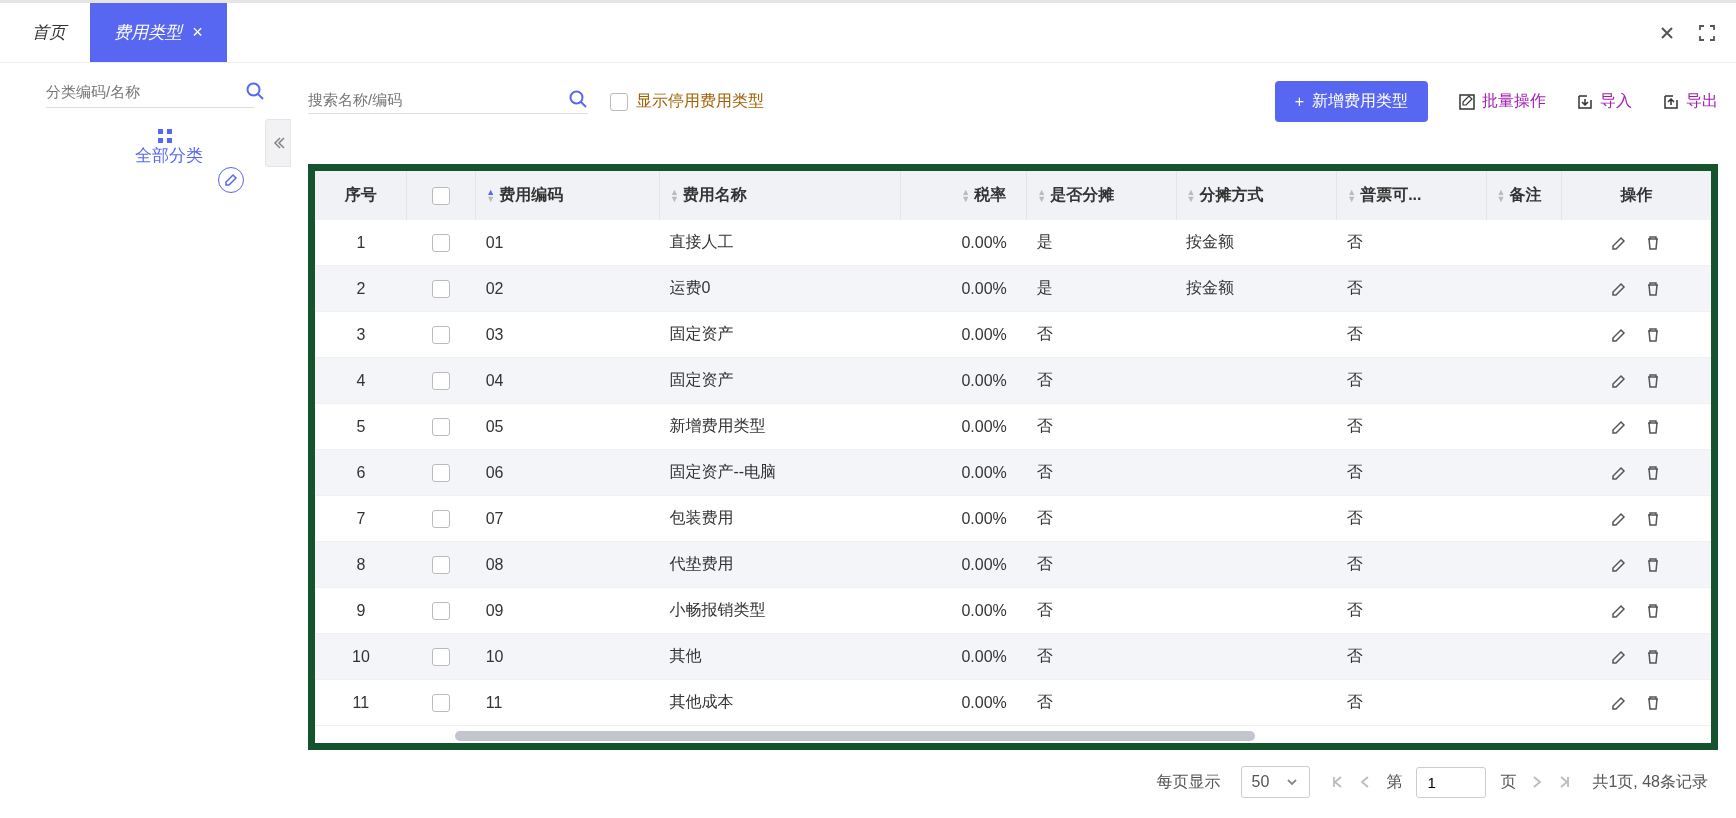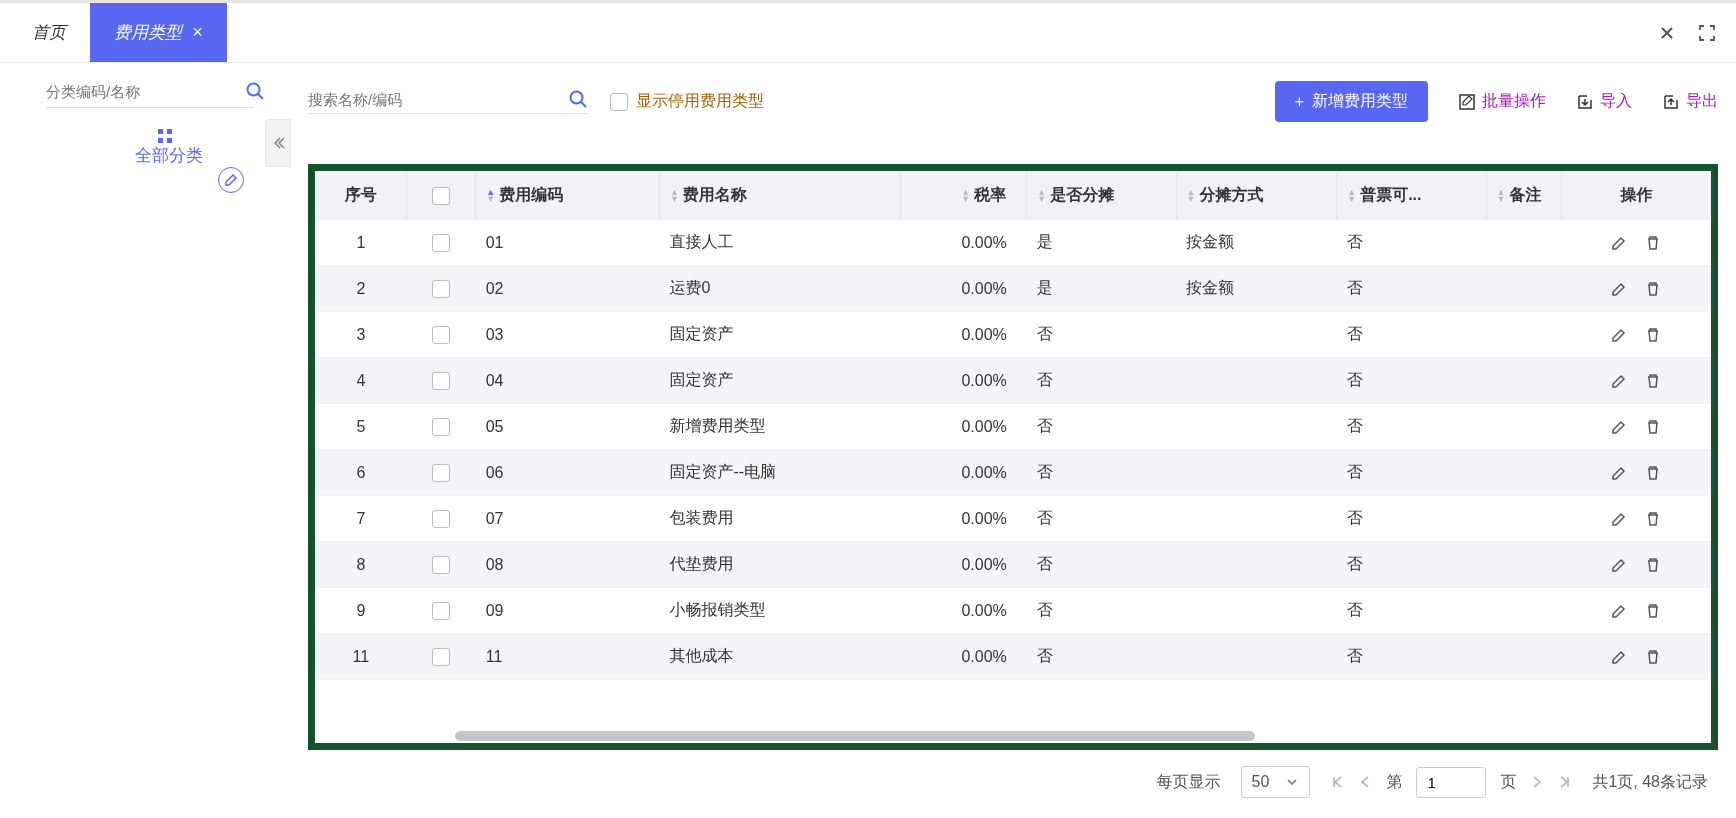--- a/index.html
+++ b/index.html
@@ -641,20 +641,45 @@
                     </span>
                     <span>
                       <svg width="16" height="16" viewBox="0 0 16 16">
                         <path d="M3 4 H13 M5 4 V2 H11 V4 M4 4 L5 14 H11 L12 4" stroke="#555" stroke-width="1.5" fill="none"></path>
                       </svg>
                     </span>
                   </div>
                 </td>
               </tr>
               <tr>
+                <td class="col-seq">10</td>
+                <td class="col-chk"><span class="checkbox"></span></td>
+                <td class="col-code">10</td>
+                <td class="col-name">其他</td>
+                <td class="col-rate">0.00%</td>
+                <td class="col-alloc">否</td>
+                <td class="col-method"></td>
+                <td class="col-pupiao">否</td>
+                <td class="col-remark"></td>
+                <td class="col-op">
+                  <div class="row-actions">
+                    <span>
+                      <svg width="16" height="16" viewBox="0 0 16 16">
+                        <path d="M2 14 L2 11 L10 3 L13 6 L5 14 Z" stroke="#555" stroke-width="1.5" fill="none"></path>
+                      </svg>
+                    </span>
+                    <span>
+                      <svg width="16" height="16" viewBox="0 0 16 16">
+                        <path d="M3 4 H13 M5 4 V2 H11 V4 M4 4 L5 14 H11 L12 4" stroke="#555" stroke-width="1.5" fill="none"></path>
+                      </svg>
+                    </span>
+                  </div>
+                </td>
+              </tr>
+              <tr>
                 <td class="col-seq">11</td>
                 <td class="col-chk"><span class="checkbox"></span></td>
                 <td class="col-code">11</td>
                 <td class="col-name">其他成本</td>
                 <td class="col-rate">0.00%</td>
                 <td class="col-alloc">否</td>
                 <td class="col-method"></td>
                 <td class="col-pupiao">否</td>
                 <td class="col-remark"></td>
                 <td class="col-op">

